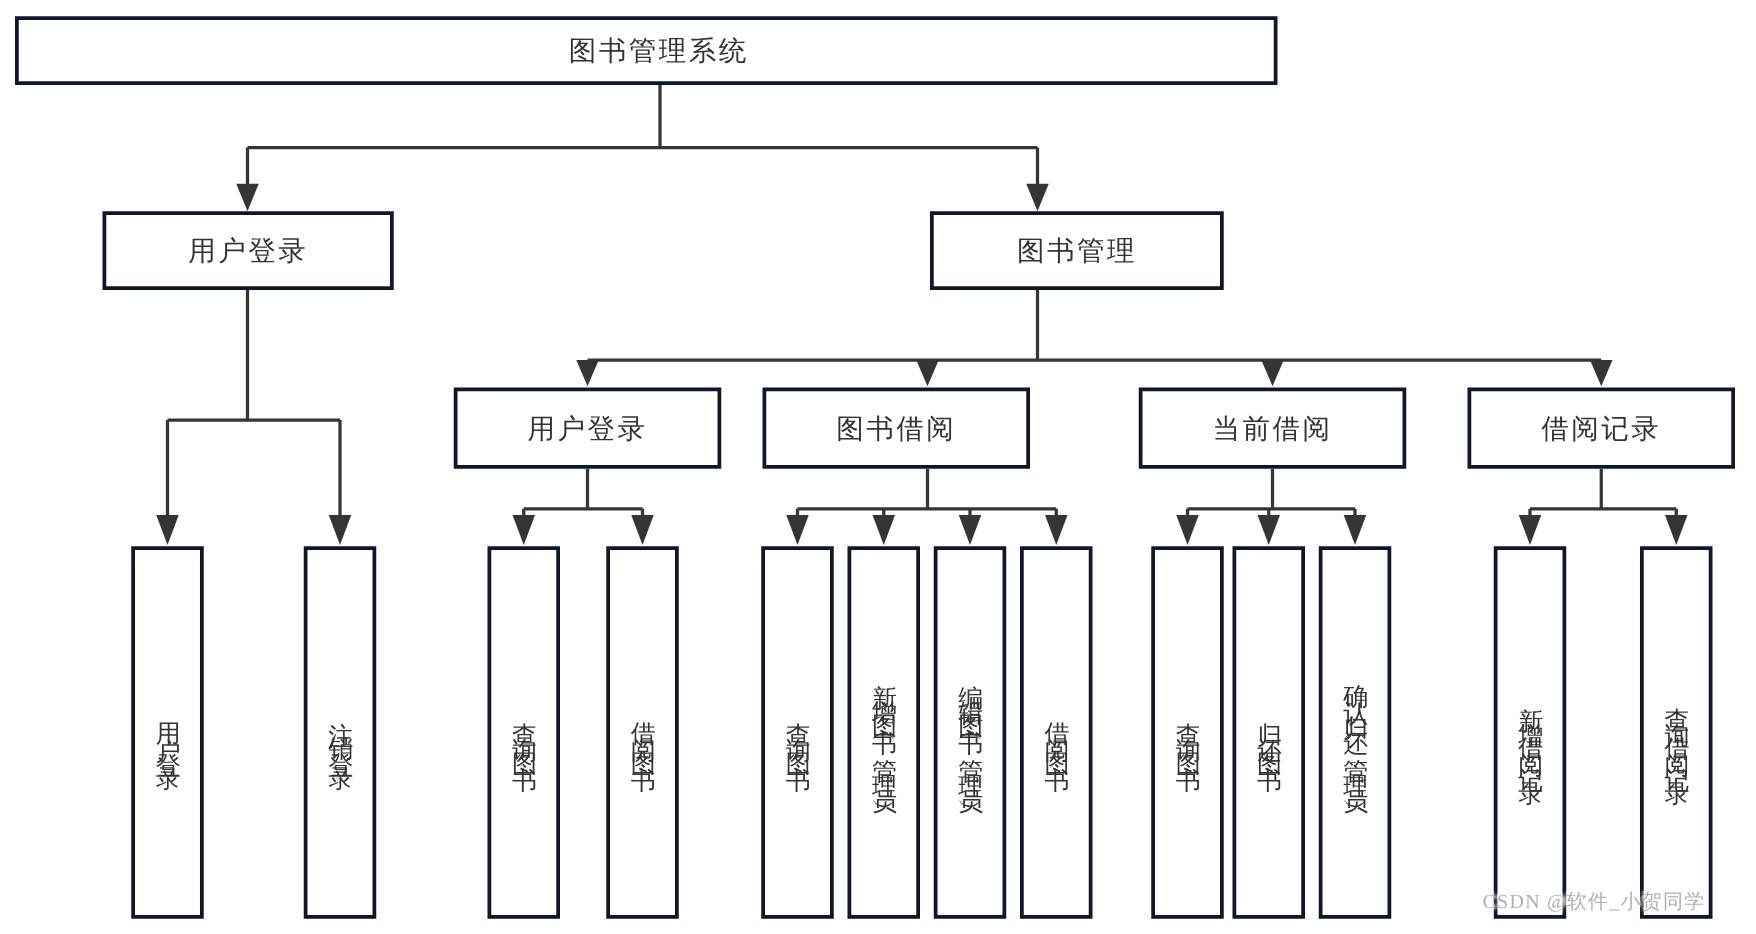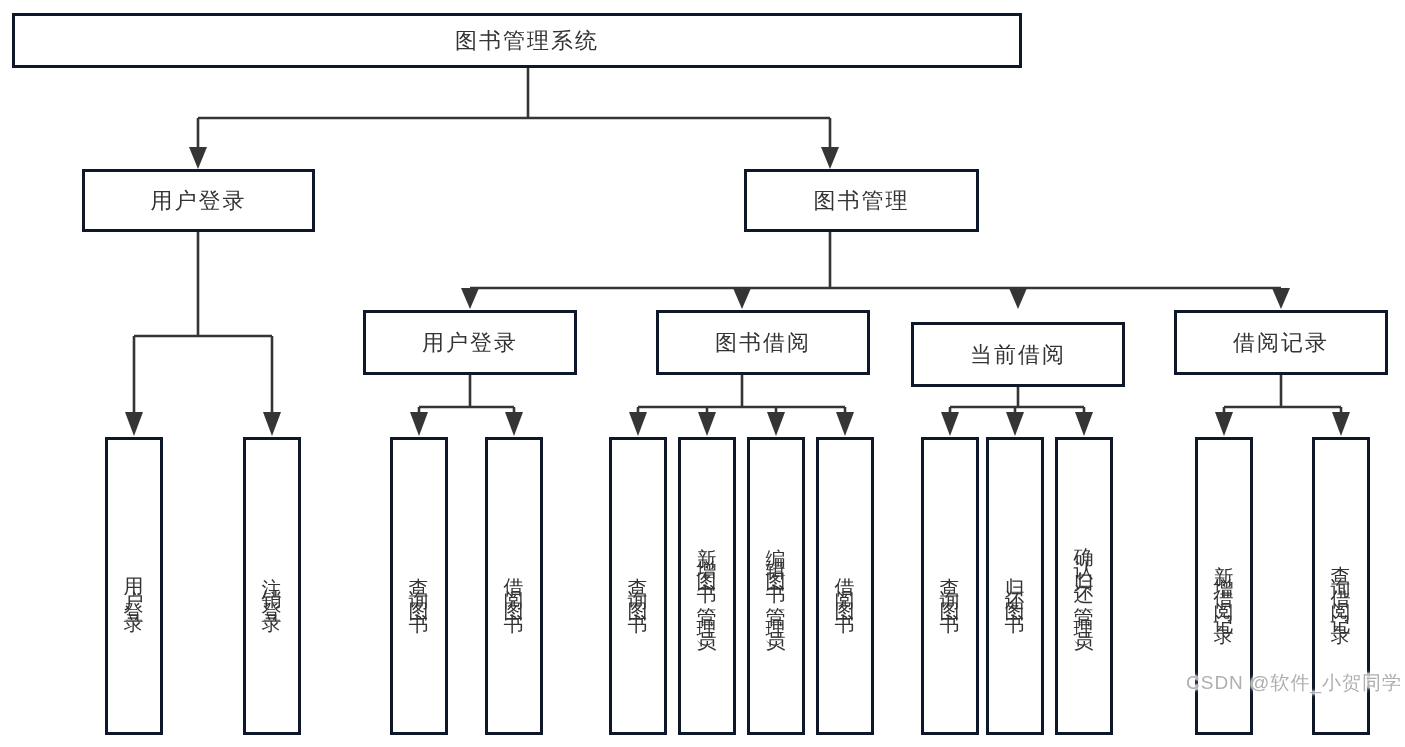--- a/index.html
+++ b/index.html
@@ -44,27 +44,28 @@
     text-orientation: mixed;
     font-size: 20px;
     letter-spacing: 12px;
     line-height: 1;
     white-space: nowrap;
   }
   .root-label { padding-left: 20px; }
   .watermark {
     position: absolute;
     left: 1186px;
-    top: 670px;
+    top: 711px;
     z-index: 5;
-    font-size: 19px;
+    font-size: 16px;
     letter-spacing: 1px;
     color: #afafaf;
     white-space: nowrap;
     text-shadow: 0 0 3px #ffffff, 0 0 5px #ffffff, 1px 1px 2px #ffffff, -1px -1px 2px #ffffff;
+    font-family: Liberation Serif, serif;
   }
 </style>
 </head>
 <body>
 
 <div class="stage">
 
   <svg class="wires" viewBox="0 0 1405 747" xmlns="http://www.w3.org/2000/svg">
 
     <path d="M528 68 V118 M198 118 H830 M198 118 V148 M830 118 V148"></path>
@@ -108,24 +109,24 @@
   <div class="box h" style="left:82px; top:169px; width:233px; height:63px;">
     <span>用户登录</span>
   </div>
   <div class="box h" style="left:712px; top:169px; width:235px; height:63px;margin-left:32px;">
     <span>图书管理</span>
   </div>
 
   <div class="box h" style="left:363px; top:310px; width:214px; height:65px;">
     <span>用户登录</span>
   </div>
-  <div class="box h" style="left:656px; top:310px; width:214px; height:65px;">
+  <div class="box h" style="left:610px; top:310px; width:214px; height:65px;">
     <span>图书借阅</span>
   </div>
-  <div class="box h" style="left:911px; top:310px; width:214px; height:65px;margin-top:12px;">
+  <div class="box h" style="left:911px; top:310px; width:214px; height:65px;">
     <span>当前借阅</span>
   </div>
   <div class="box h" style="left:1174px; top:310px; width:214px; height:65px;">
     <span>借阅记录</span>
   </div>
 
   <div class="box v" style="left:105px; top:437px; width:58px; height:298px;">
     <span>用户登录</span>
   </div>
   <div class="box v" style="left:243px; top:437px; width:58px; height:298px;">

